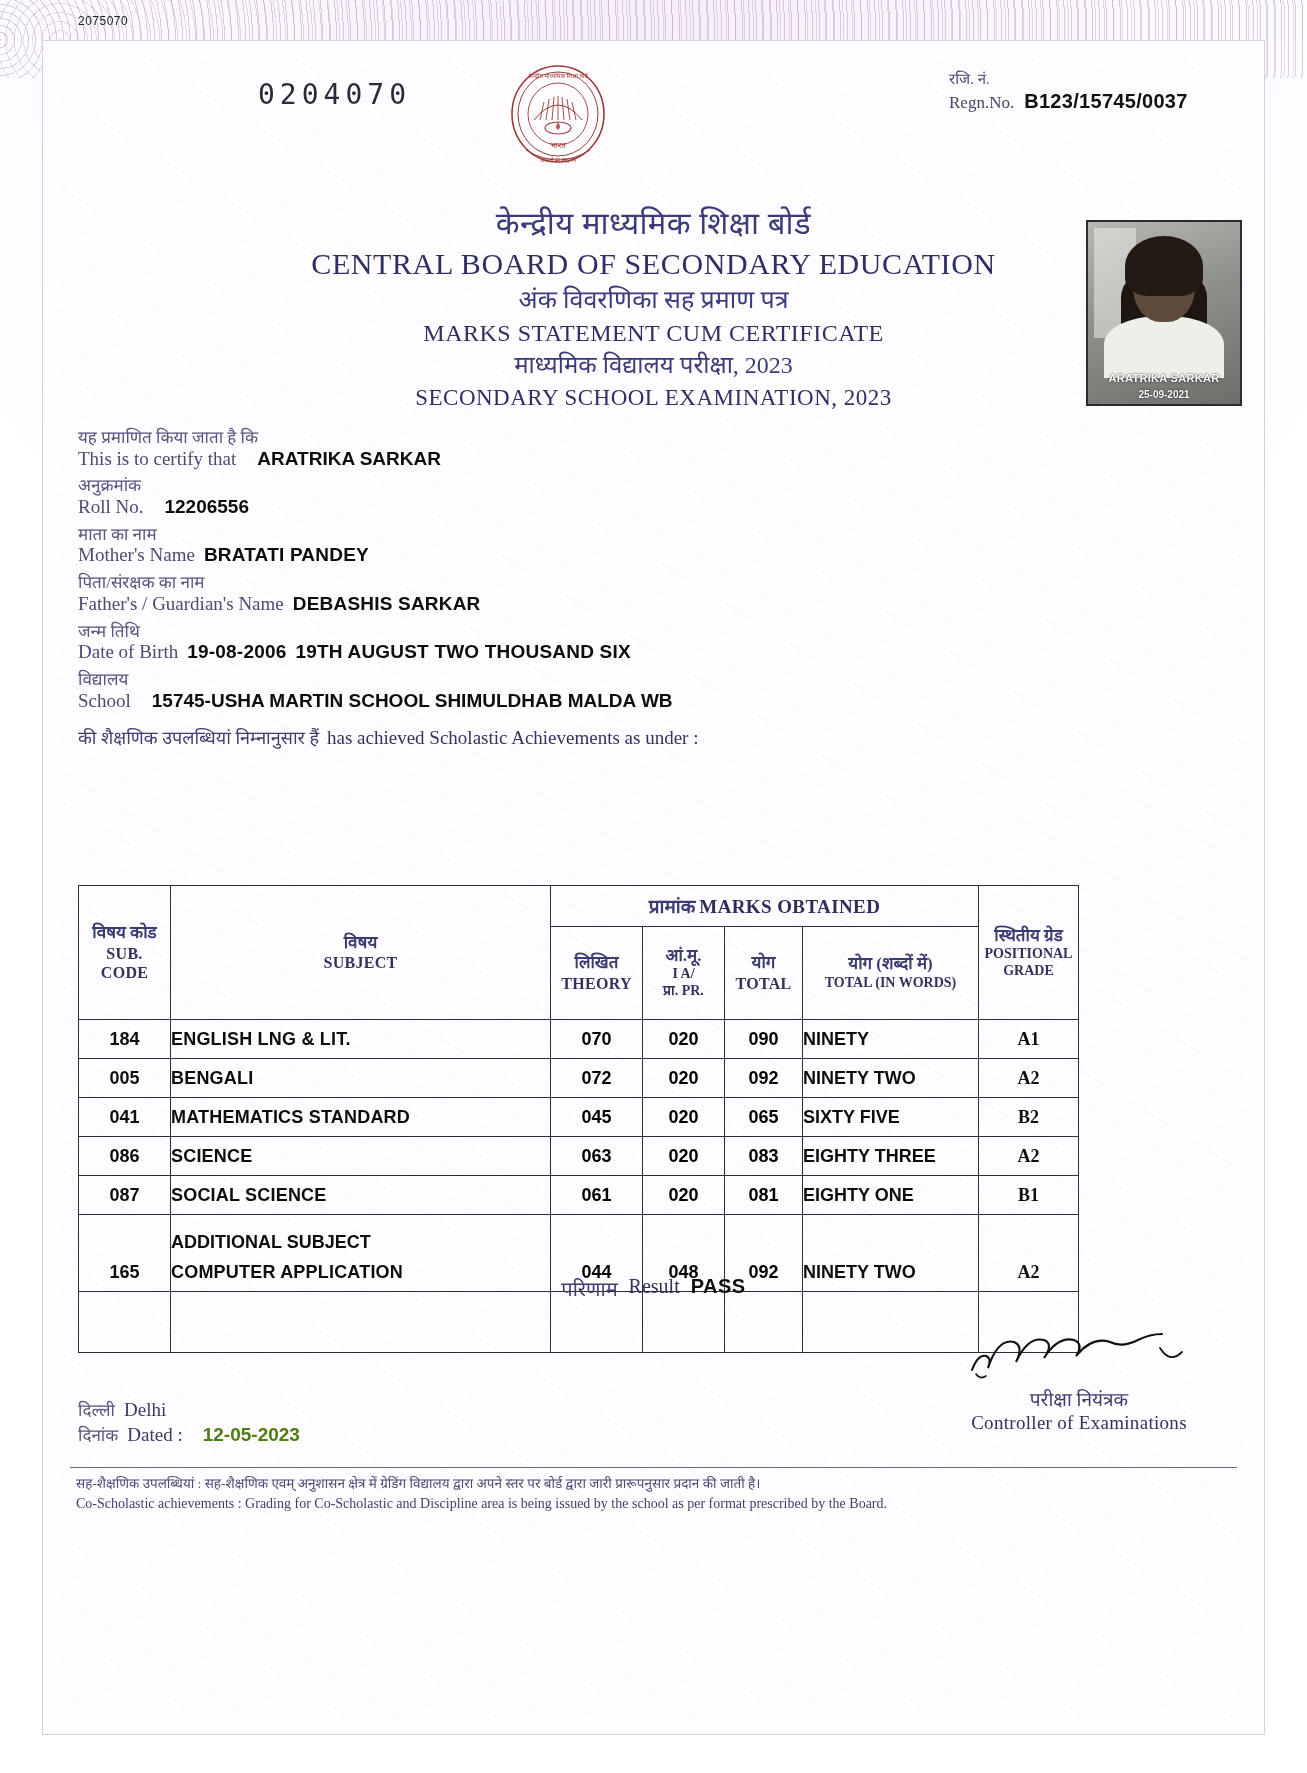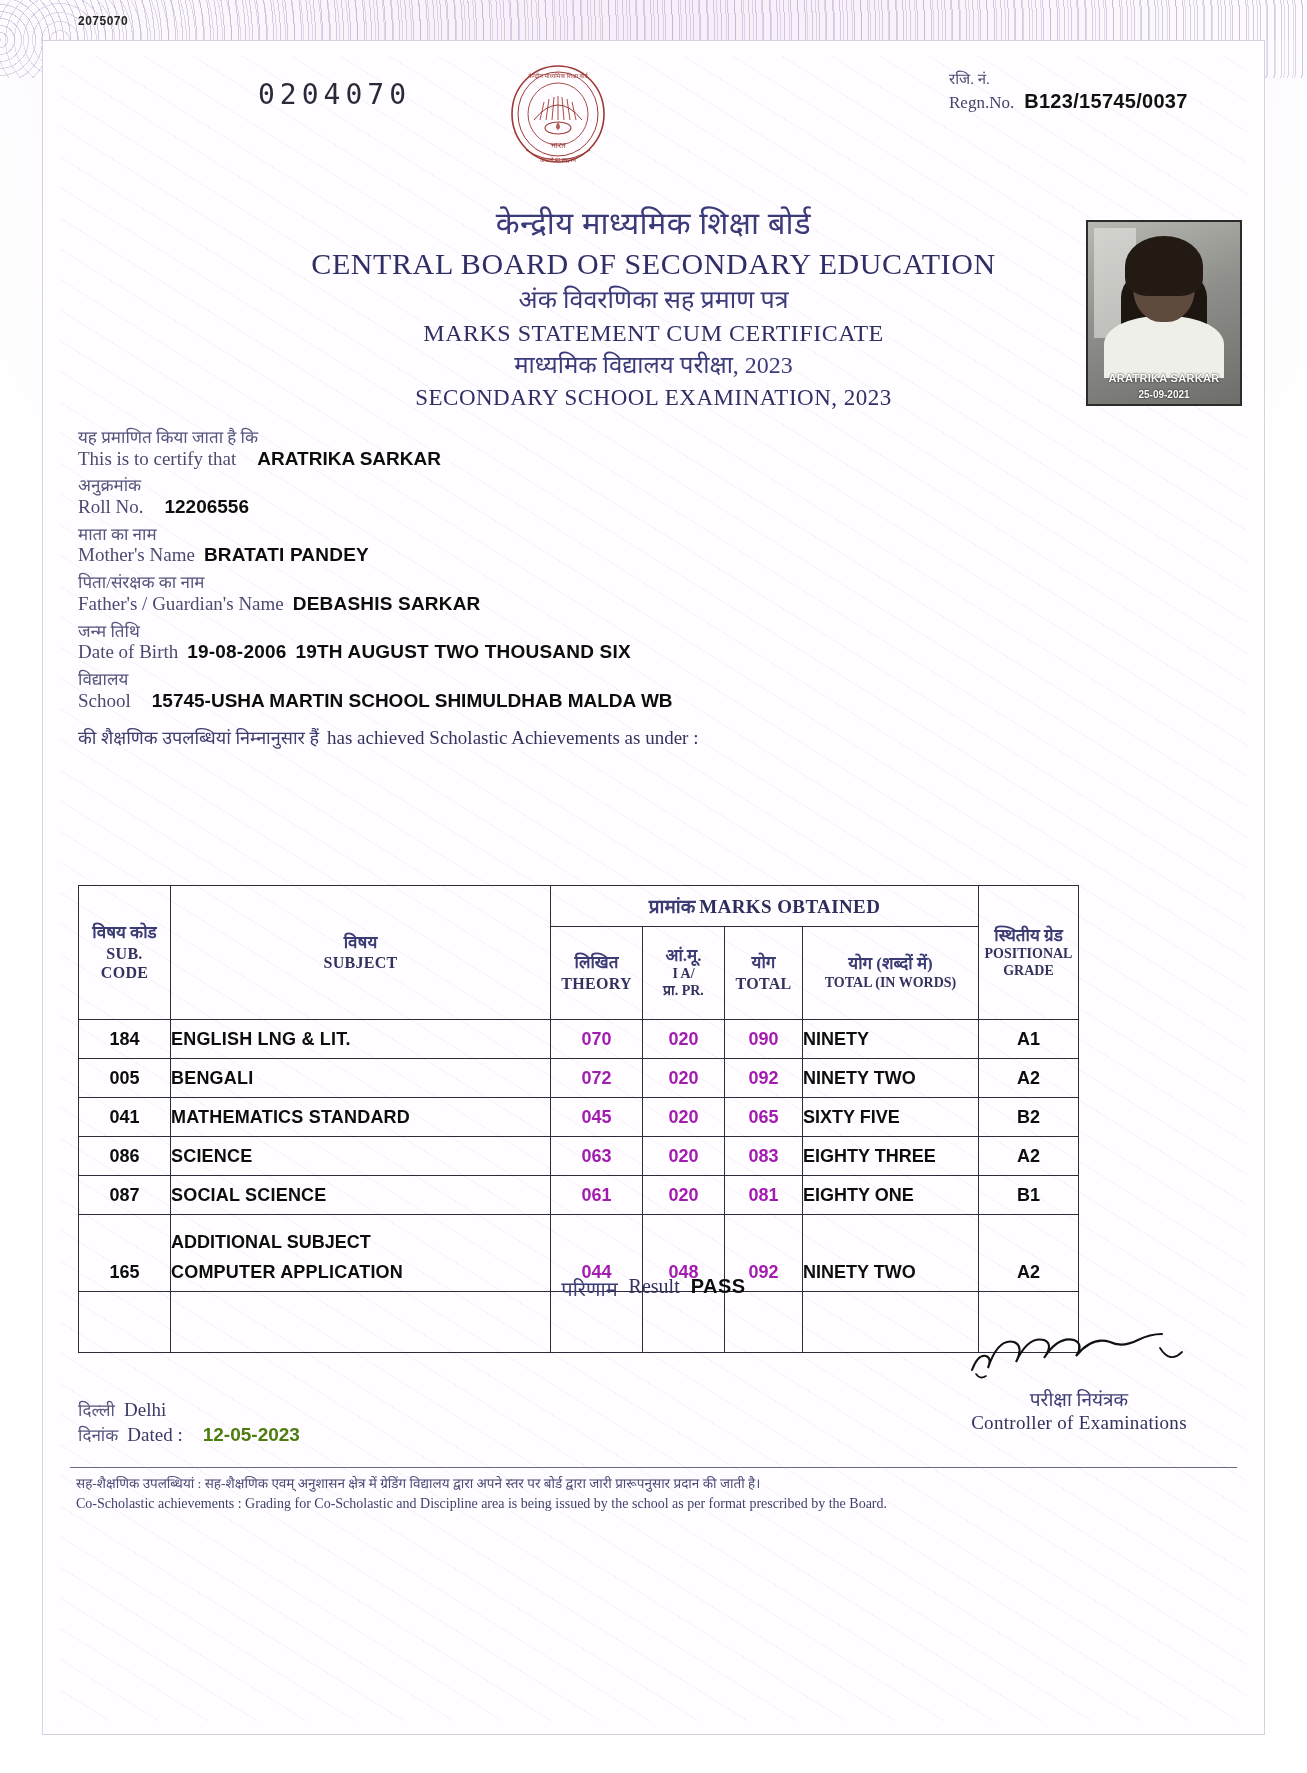--- a/index.html
+++ b/index.html
@@ -56,21 +56,21 @@
     position:absolute;left:60px;top:56px;right:60px;bottom:52px;
     background:
       repeating-linear-gradient(32deg, rgba(190,170,210,.12) 0 1px, rgba(255,255,255,0) 1px 26px);
     pointer-events:none;
   }
 
   
   .micro-no{
     position:absolute;left:78px;top:14px;
     font-family:"Liberation Sans", sans-serif;
-    font-size:12px;font-weight:bold;letter-spacing:.5px;color:#222;
+    font-size:12px;font-weight:normal;letter-spacing:.5px;color:#222;
   }
   .serial{
     position:absolute;left:258px;top:78px;
     font-family:"DejaVu Sans Mono", monospace;
     font-size:28px;letter-spacing:5px;color:#2a2a3a;
   }
   .regn-block{
     position:absolute;right:58px;top:68px;text-align:left;width:300px;
   }
   .regn-hi{font-size:15px;color:#4a4a70;font-family:"Liberation Serif",serif;}
@@ -148,28 +148,28 @@
   td.code{
     text-align:center;font-family:"Liberation Sans",sans-serif;font-weight:bold;
     font-size:18px;color:#0d0d0d;height:38px;
   }
   td.subj{
     padding-left:22px;font-family:"Liberation Sans",sans-serif;font-weight:bold;
     font-size:18px;color:#0d0d0d;letter-spacing:.2px;
   }
   td.num{
     text-align:center;font-family:"Liberation Sans",sans-serif;font-weight:bold;
-    font-size:18px;color:#a21caf;margin-left:36px;
+    font-size:18px;color:#000000;margin-left:36px;
   }
   td.words{
     padding-left:14px;font-family:"Liberation Sans",sans-serif;font-weight:bold;
     font-size:18px;color:#0d0d0d;
   }
   td.grade{
-    text-align:center;font-family:Liberation Sans, sans-serif;font-weight:bold;
+    text-align:center;font-family:Liberation Serif, serif;font-weight:bold;
     font-size:18px;color:#0d0d0d;
   }
   td.addl{
     padding-left:22px;font-family:"Liberation Sans",sans-serif;font-weight:bold;
     font-size:18px;color:#0d0d0d;
   }
   .no-top{border-top:none !important;}
   .no-bot{border-bottom:none !important;}
   .blank-row td{height:60px;}
 

